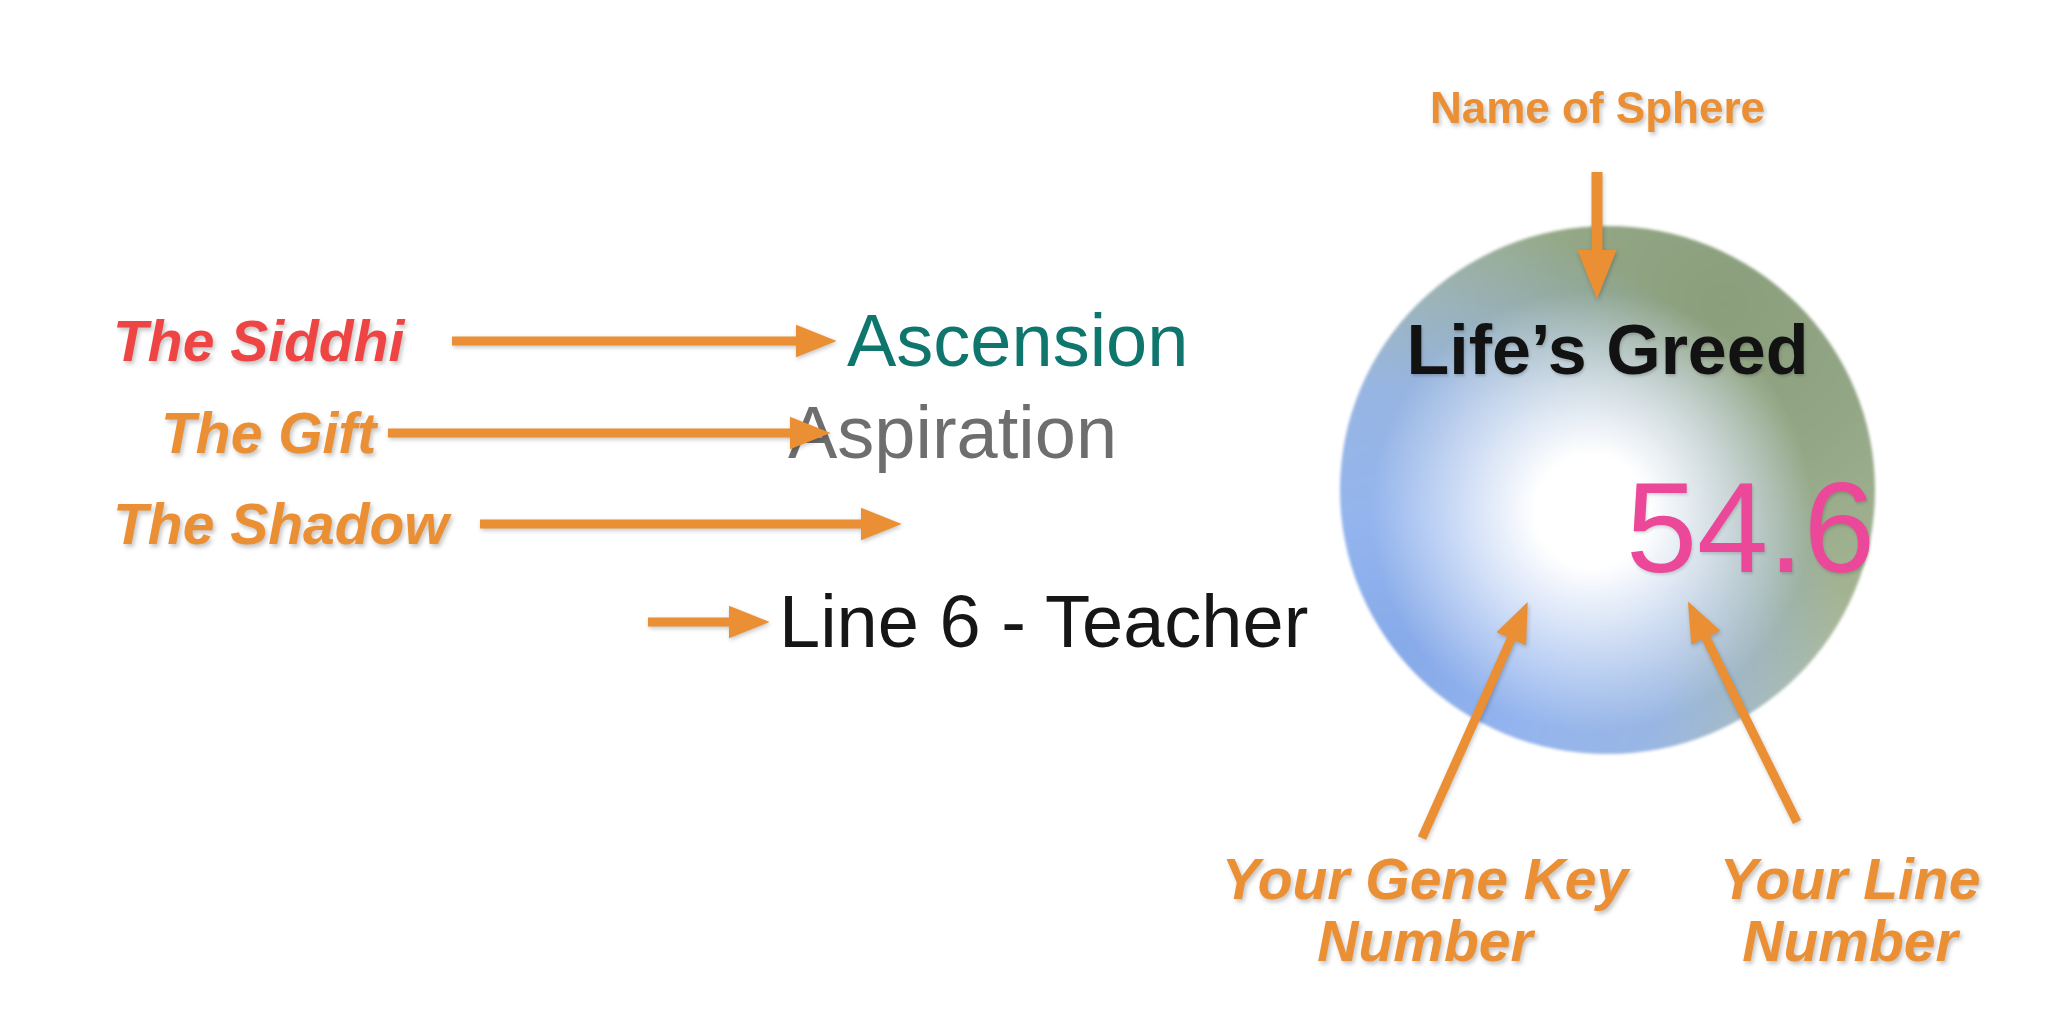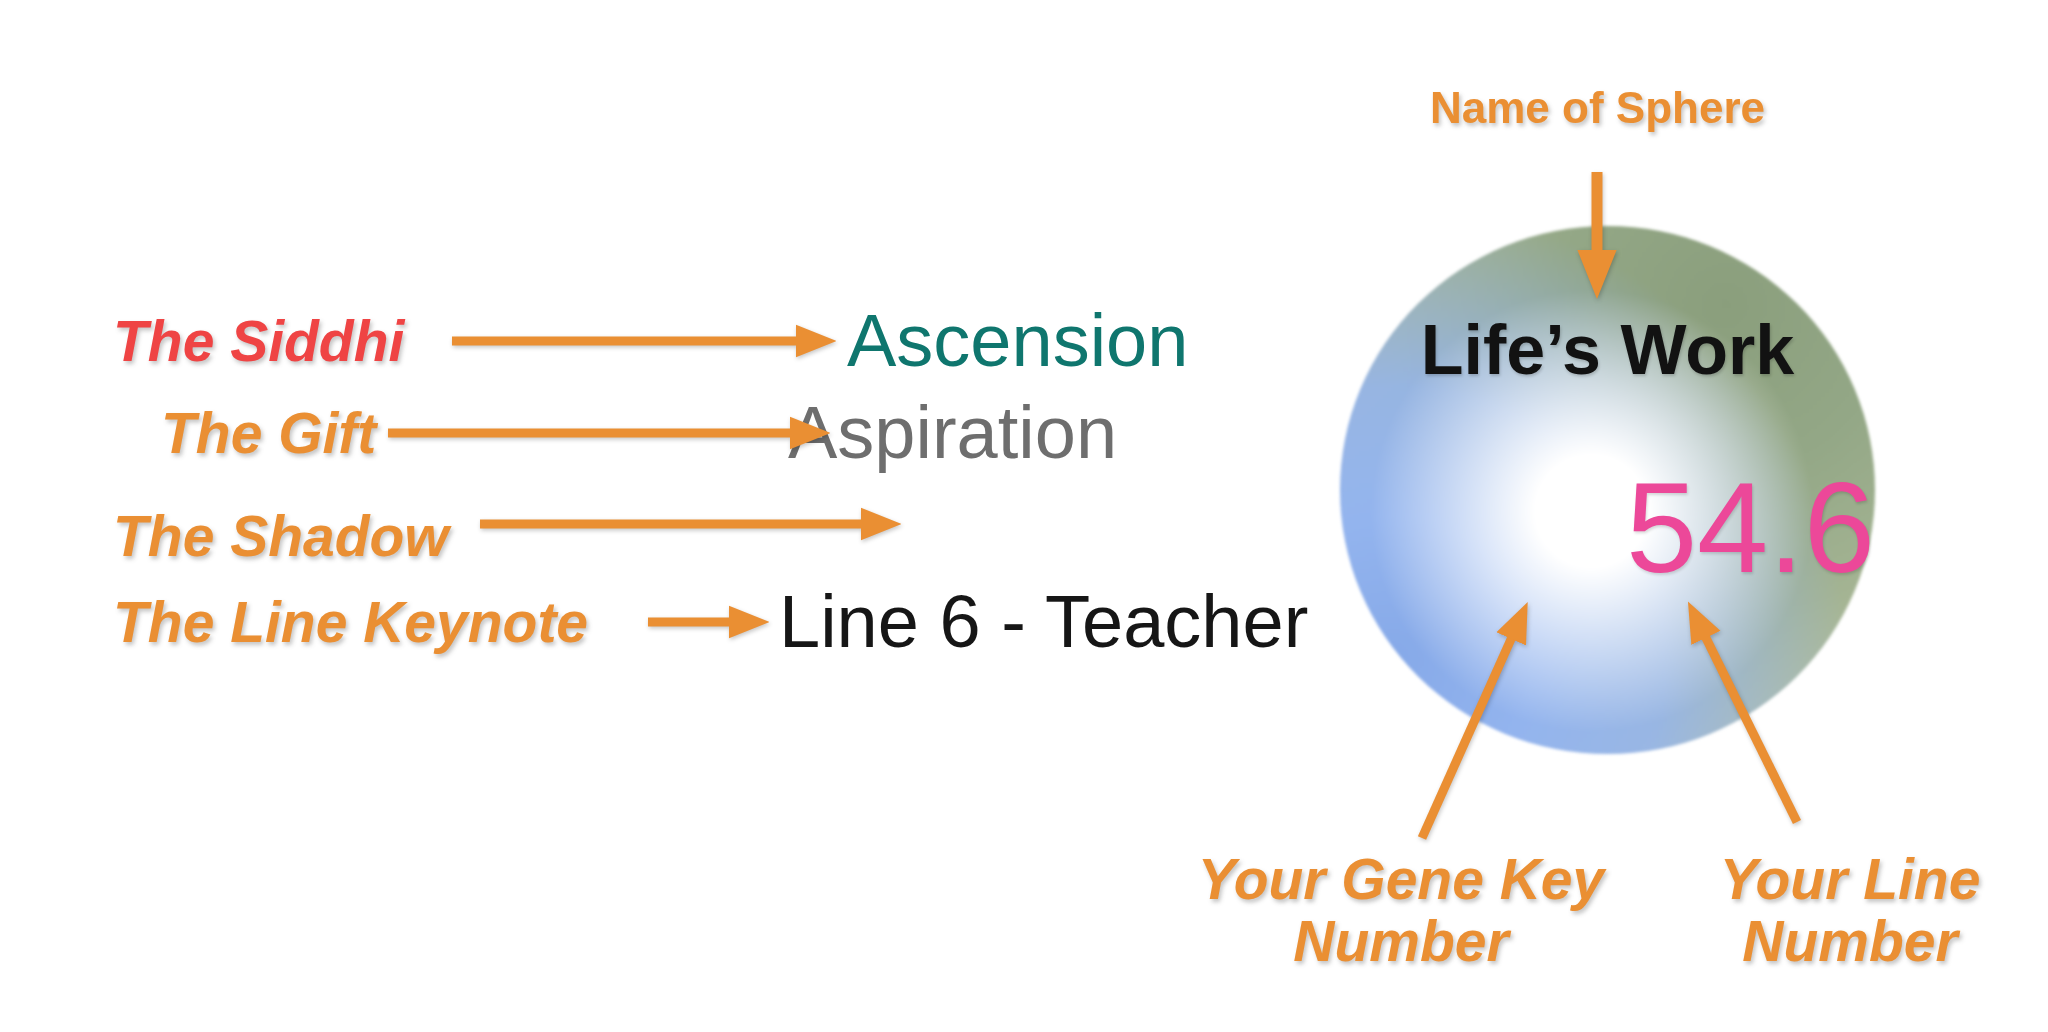--- a/index.html
+++ b/index.html
@@ -24,21 +24,21 @@
     left: 113px;
     font-size: 57px;
     font-weight: 700;
     font-style: italic;
     line-height: 66px;
     white-space: nowrap;
     text-shadow: 2px 3px 4px rgba(90, 90, 90, 0.35);
   }
   .lbl.r1 { top: 308px; }
   .lbl.r2 { top: 400px; margin-left: 48px; }
-  .lbl.r3 { top: 491px; margin-top: 12px; }
+  .lbl.r3 { top: 491px; }
   .lbl.r4 { top: 589px; }
 
   .val {
     position: absolute;
     font-size: 74px;
     font-weight: 400;
     line-height: 84px;
     white-space: nowrap;
   }
   .val.r1 { left: 838px; top: 299px; }
@@ -101,48 +101,47 @@
   .ann-bottom {
     position: absolute;
     top: 848px;
     font-size: 57px;
     font-weight: 700;
     font-style: italic;
     line-height: 62px;
     text-align: center;
     text-shadow: 2px 3px 4px rgba(90, 90, 90, 0.35);
   }
-  .ann-gk { left: 1166px; width: 470px; }
+  .ann-gk { left: 1190px; width: 470px; }
   .ann-ln { left: 1660px; width: 380px; }
 
   
   .arrows {
     position: absolute;
     left: 0;
     top: 0;
     pointer-events: none;
     filter: drop-shadow(1px 2px 2px rgba(0,0,0,0.22));
   }
 </style>
 </head>
 <body>
 
 <div class="canvas">
 
   <div class="lbl r1" style="color: #ef4444;">The Siddhi</div>
   <div class="lbl r2" style="color: rgb(234, 143, 51);">The Gift</div>
   <div class="lbl r3" style="color: rgb(234, 143, 51);">The Shadow</div>
-  <div class="lbl r4" style="color: rgb(234, 143, 51);">The Line Keynote</div>
 
   <div class="val r1" style="color: #0f766e; margin-left: 9px;">Ascension</div>
   <div class="val r2" style="color: rgb(110, 110, 110);">Aspiration</div>
   <div class="val r4" style="color: rgb(22, 22, 22);">Line 6 - Teacher</div>
 
   <div class="sphere"></div>
-  <div class="sphere-name">Life’s Work</div>
+  <div class="sphere-name">Life’s Greed</div>
   <div class="sphere-value">54.6</div>
 
   <div class="ann-top" style="color: rgb(234, 143, 51);">Name of Sphere</div>
 
   <div class="ann-bottom ann-gk" style="color: rgb(234, 143, 51);">
     <div>Your Gene Key</div>
     <div>Number</div>
   </div>
 
   <div class="ann-bottom ann-ln" style="color: rgb(234, 143, 51);">

